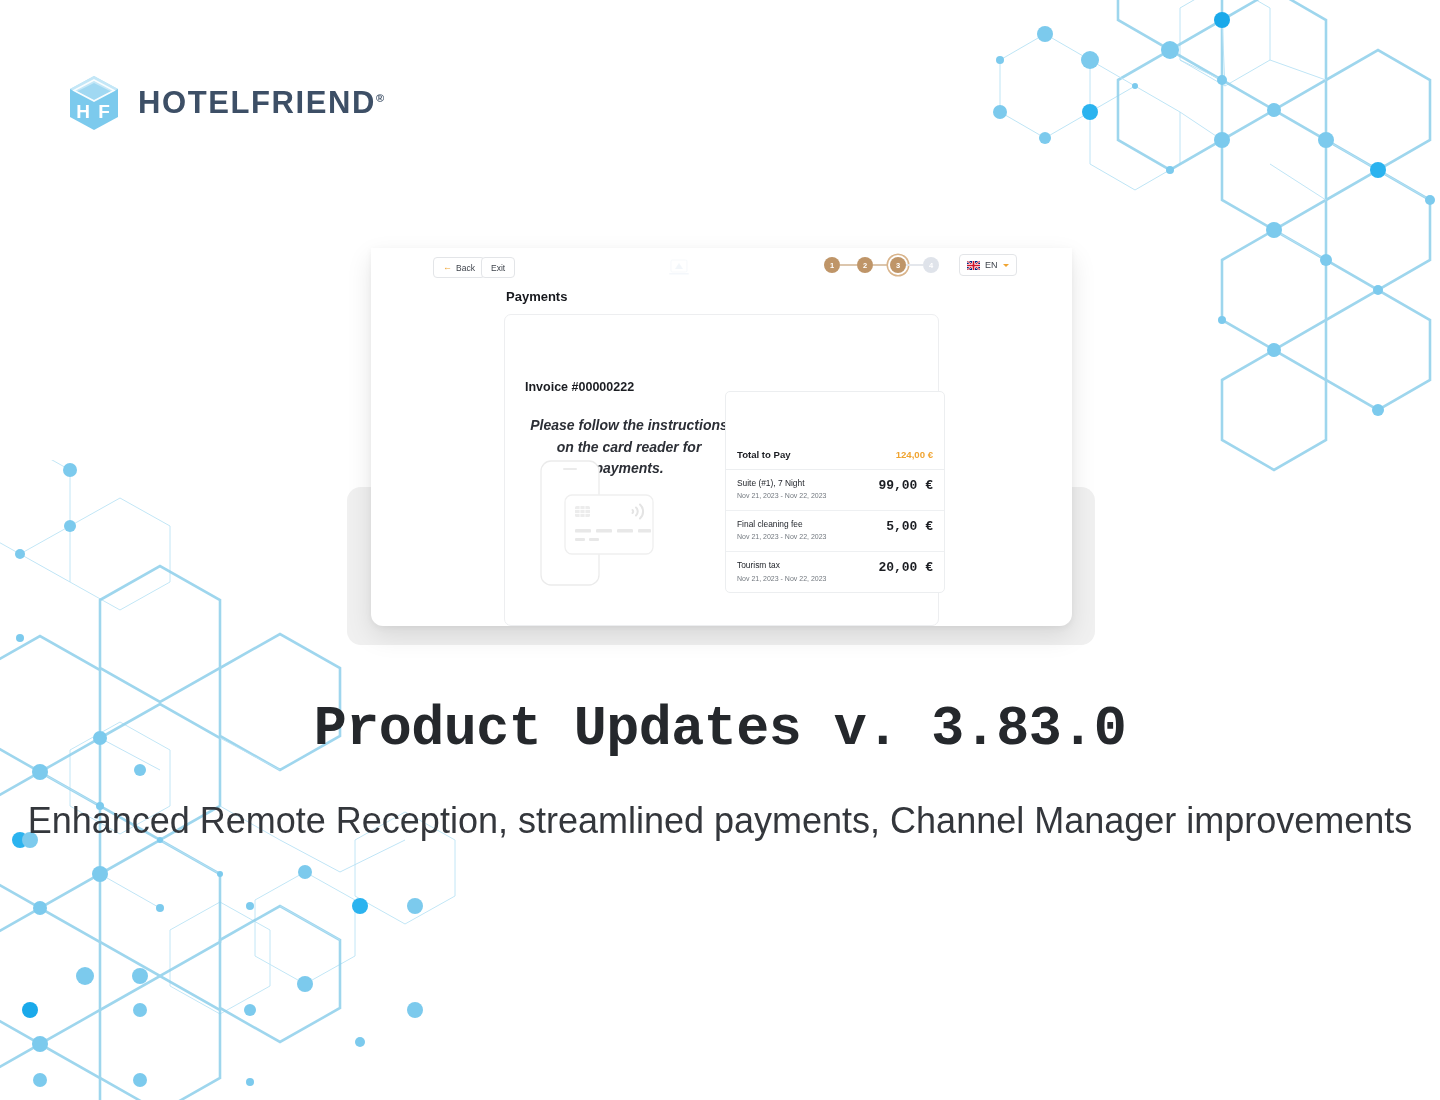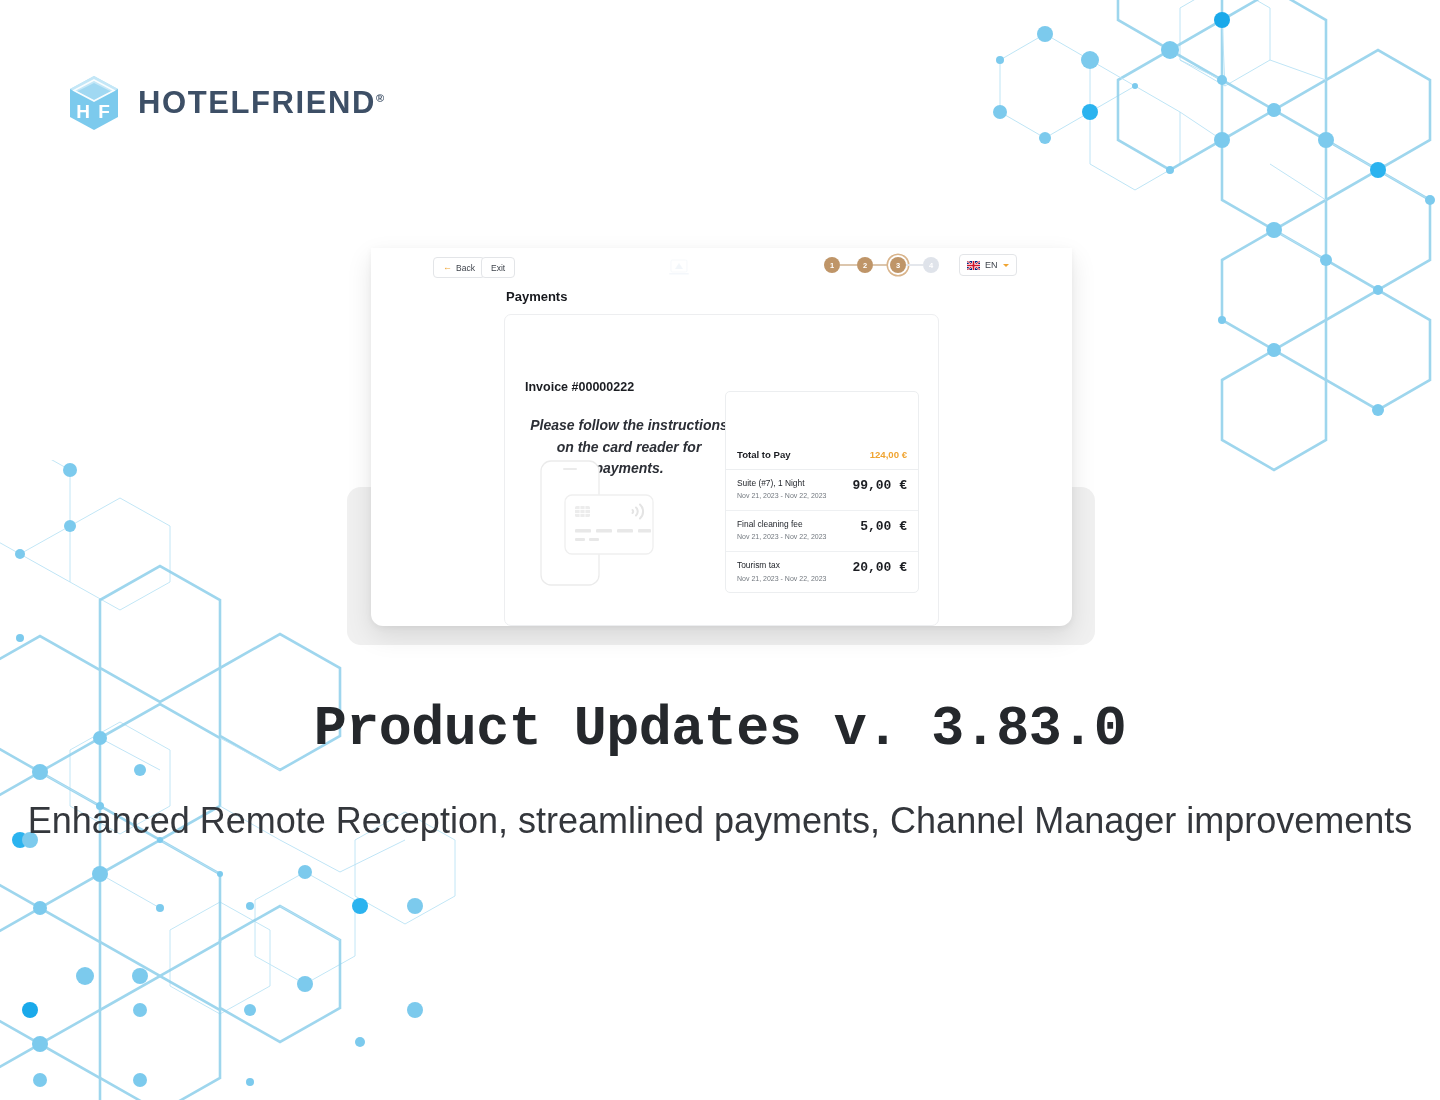--- a/index.html
+++ b/index.html
@@ -215,21 +215,21 @@
     top: 142px;
     width: 118px;
     height: 132px;
   }
 
   
   #totals-card {
     position: absolute;
     left: 220px;
     top: 76px;
-    width: 194px;
+    width: 220px;
     background: #ffffff;
     border: 1px solid #eceef0;
     border-radius: 5px;
     overflow: hidden;
   }
   #totals-header {
     display: flex;
     justify-content: space-between;
     align-items: baseline;
     padding: 9px 11px;
@@ -523,21 +523,21 @@
       </svg>
 
       <div id="totals-card">
         <div id="totals-header">
           <span class="label">Total to Pay</span>
           <span class="amount">124,00 €</span>
         </div>
 
         <div class="invoice-row">
           <div class="desc">
-            <div class="name">Suite (#7), 1 Night</div>
+            <div class="name">Suite (#1), 7 Night</div>
             <div class="dates">Nov 21, 2023 - Nov 22, 2023</div>
           </div>
           <div class="price">99,00 €</div>
         </div>
 
         <div class="invoice-row">
           <div class="desc">
             <div class="name">Final cleaning fee</div>
             <div class="dates">Nov 21, 2023 - Nov 22, 2023</div>
           </div>

